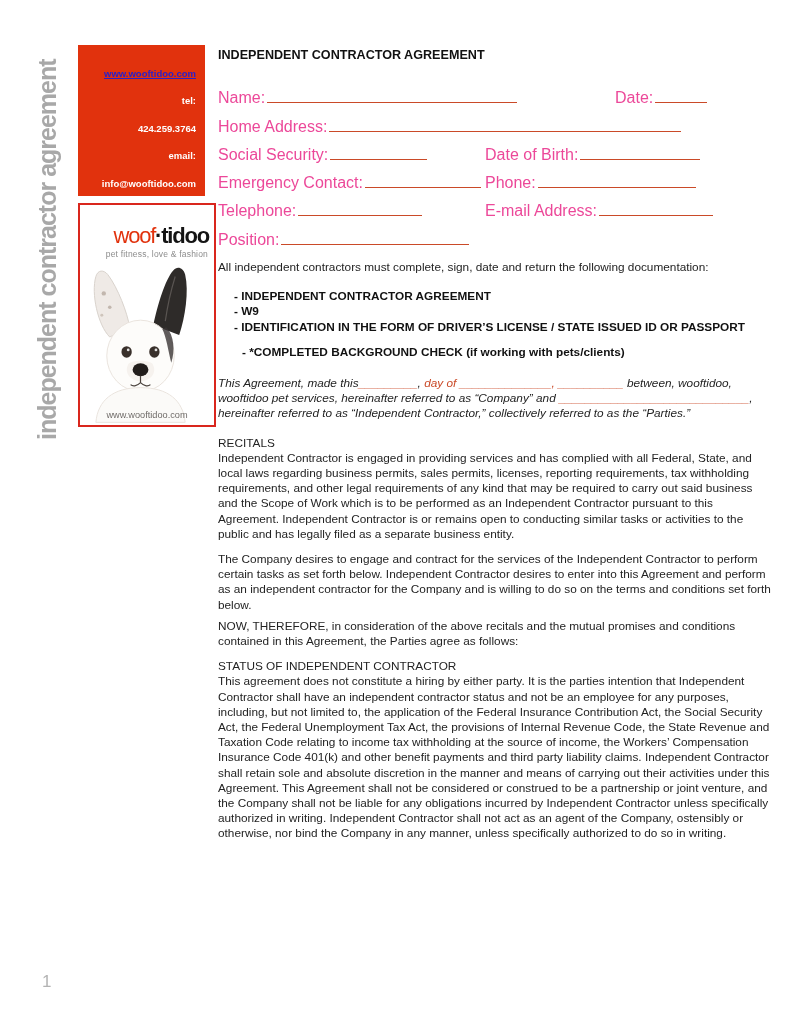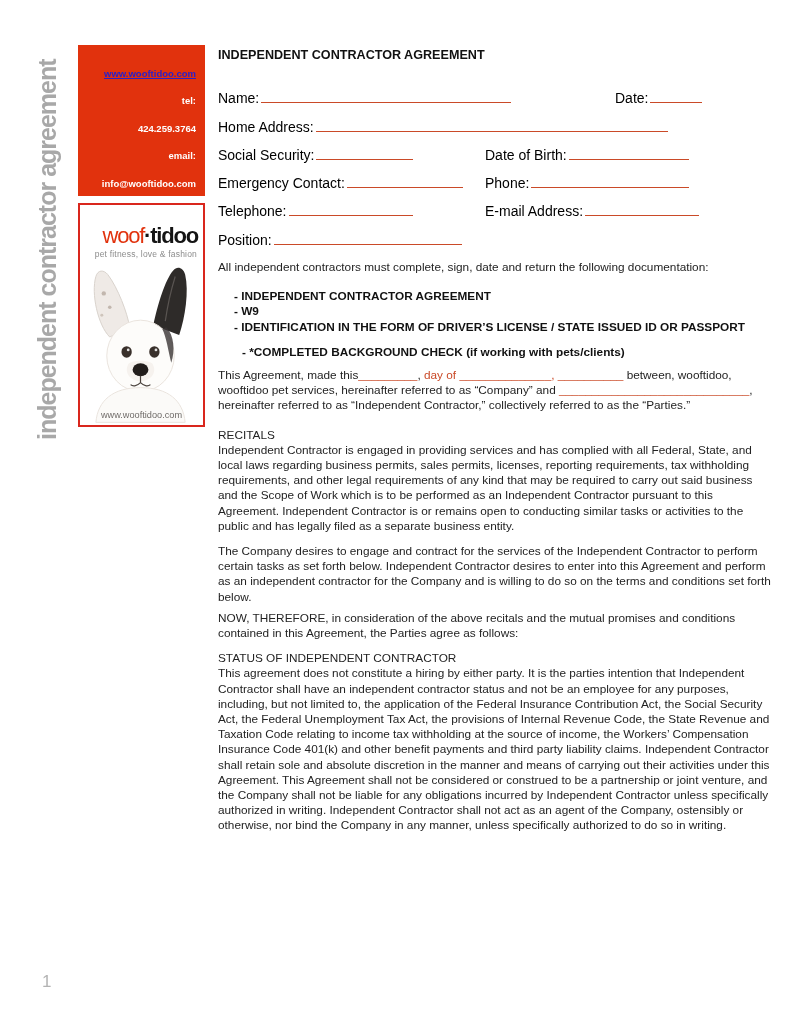--- a/index.html
+++ b/index.html
@@ -12,52 +12,52 @@
     font-size:25px;font-weight:bold;color:#a8a8a8;letter-spacing:-1px;white-space:nowrap;}
 
   
   .contact-card{position:absolute;left:78px;top:45px;width:127px;height:151px;
     background:#e1320d;box-sizing:border-box;padding:15px 9px 0 6px;
     text-align:right;color:#ffffff;font-size:9.5px;font-weight:bold;}
   .contact-card .line{line-height:27.4px;height:27.4px;}
   .contact-card a{color:#2a20c8;text-decoration:underline;}
 
   
-  .logo-card{position:absolute;left:78px;top:203px;width:127px;height:224px;
+  .logo-card{position:absolute;left:78px;top:203px;width:138px;height:224px;
     background:#ffffff;border:2.5px solid #d9261d;box-sizing:border-box;}
   .brand{position:absolute;top:18px;right:5px;font-size:22px;letter-spacing:-1.2px;white-space:nowrap;}
   .brand .woof{color:#e1320d;font-weight:400;}
   .brand .tidoo{color:#141414;font-weight:700;}
   .tagline{position:absolute;top:44px;right:6px;font-size:8.5px;color:#8c8c8c;letter-spacing:0.2px;}
   .dog-wrap{position:absolute;left:0;bottom:0;width:100%;height:162px;overflow:hidden;}
   .logo-url{position:absolute;bottom:5px;left:0;width:100%;text-align:center;
     font-size:9.2px;color:#6f6b68;}
 
   
   .content{position:absolute;left:218px;top:48px;width:556px;
     font-size:11.8px;line-height:15.2px;color:#232323;}
   .doc-title{font-size:12.6px;font-weight:bold;color:#111;}
 
   .form-section{margin-top:27px;}
-  .form-row{position:relative;height:28.3px;font-size:14px;color:#000000;white-space:nowrap;}
+  .form-row{position:relative;height:28.3px;font-size:16px;color:#ec4899;white-space:nowrap;}
   .blank{display:inline-block;border-bottom:1.2px solid #ca4a28;height:12px;margin-left:2px;}
   .col2{position:absolute;left:267px;top:0;}
   .col-date{position:absolute;left:397px;top:0;}
   .b-name{width:250px;}  .b-date{width:52px;}  .b-home{width:352px;}
   .b-ss{width:97px;}     .b-dob{width:120px;}  .b-tel{width:124px;}
   .b-email{width:114px;} .b-ec{width:116px;}   .b-phone{width:158px;}
   .b-pos{width:188px;}
 
   .intro{margin-top:0;}
   .doc-list{margin-top:14px;font-weight:bold;color:#111;margin-left:16px;}
   .doc-list div{line-height:15.2px;}
   .bg-check{margin-top:10px;font-weight:bold;color:#111;margin-left:24px;}
 
   .sec-a-heading{margin-top:71px;}
-  .agreement-para{margin-top:8px;}
+  .agreement-para{margin-top:16px;font-style:italic;}
   .red-inline{color:#ca4a28;}
   .recitals{margin-top:14px;}
   .para{margin-top:10px;}
   .para-now{margin-top:6px;}
   .status{margin-top:10px;}
 
   .page-number{position:absolute;left:42px;top:972px;font-size:17px;color:#b3b3b3;}
 </style>
 </head>
 <body>

